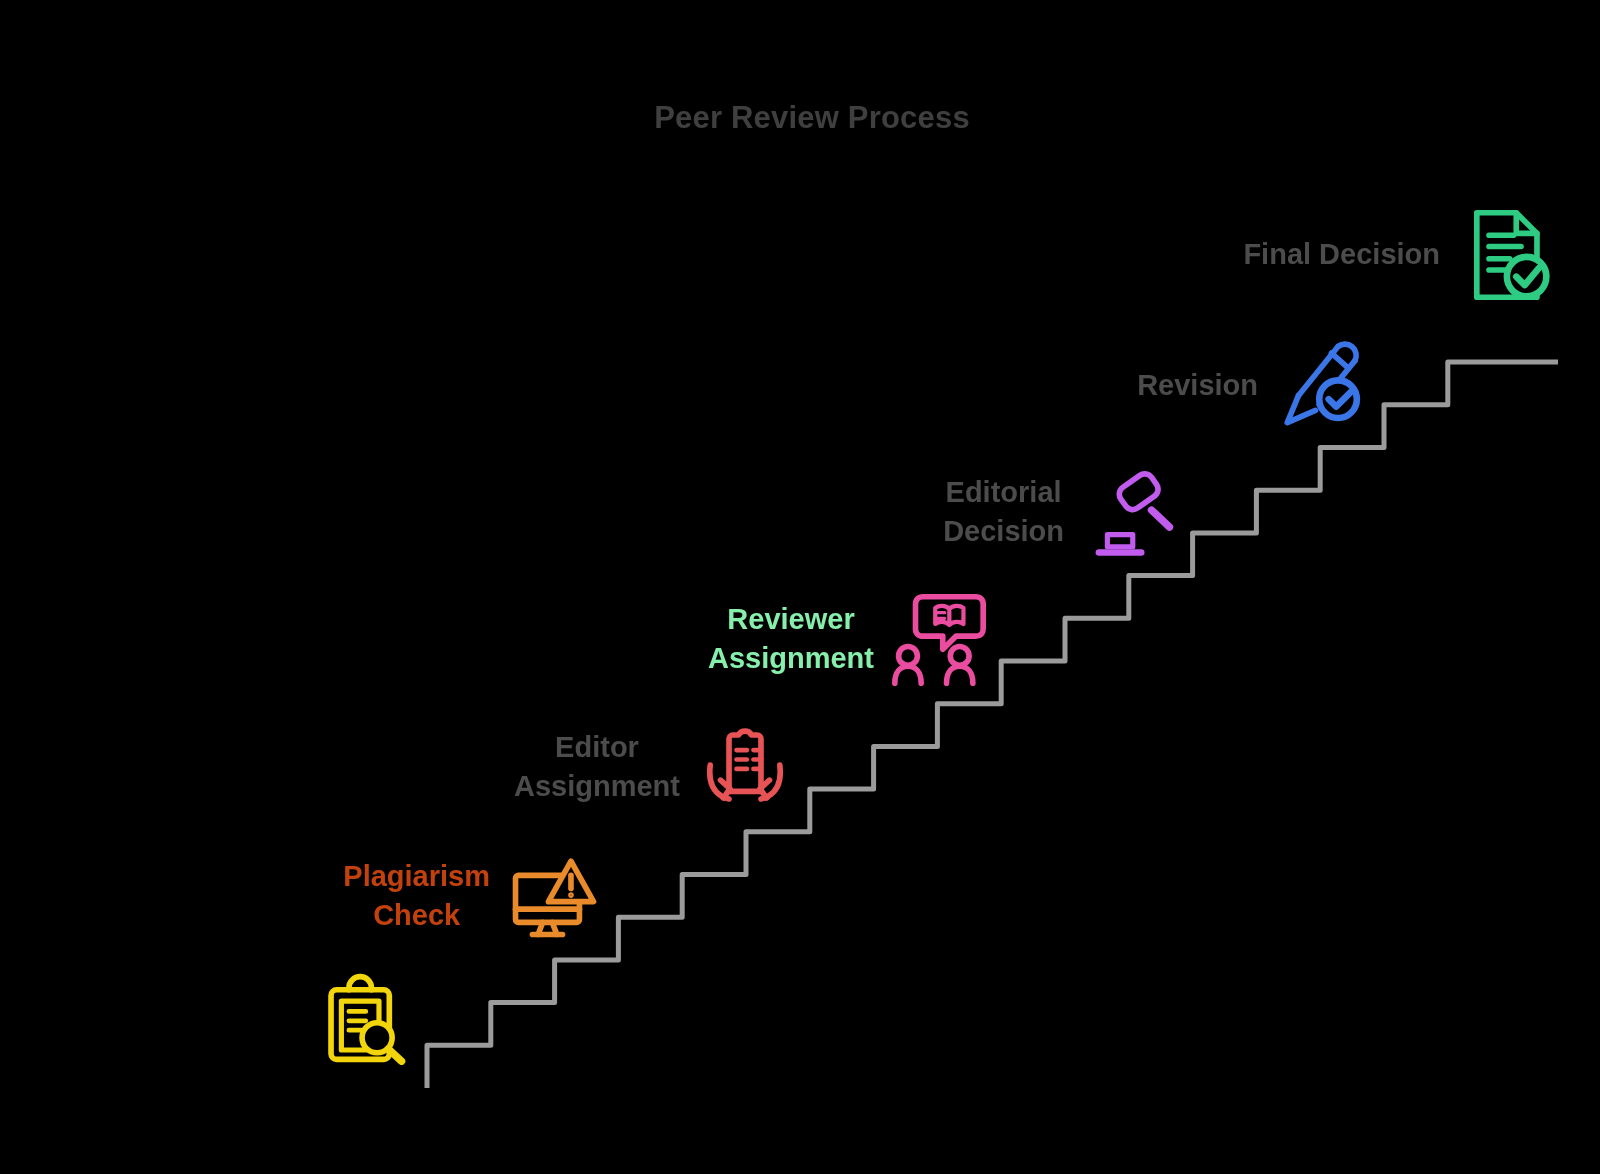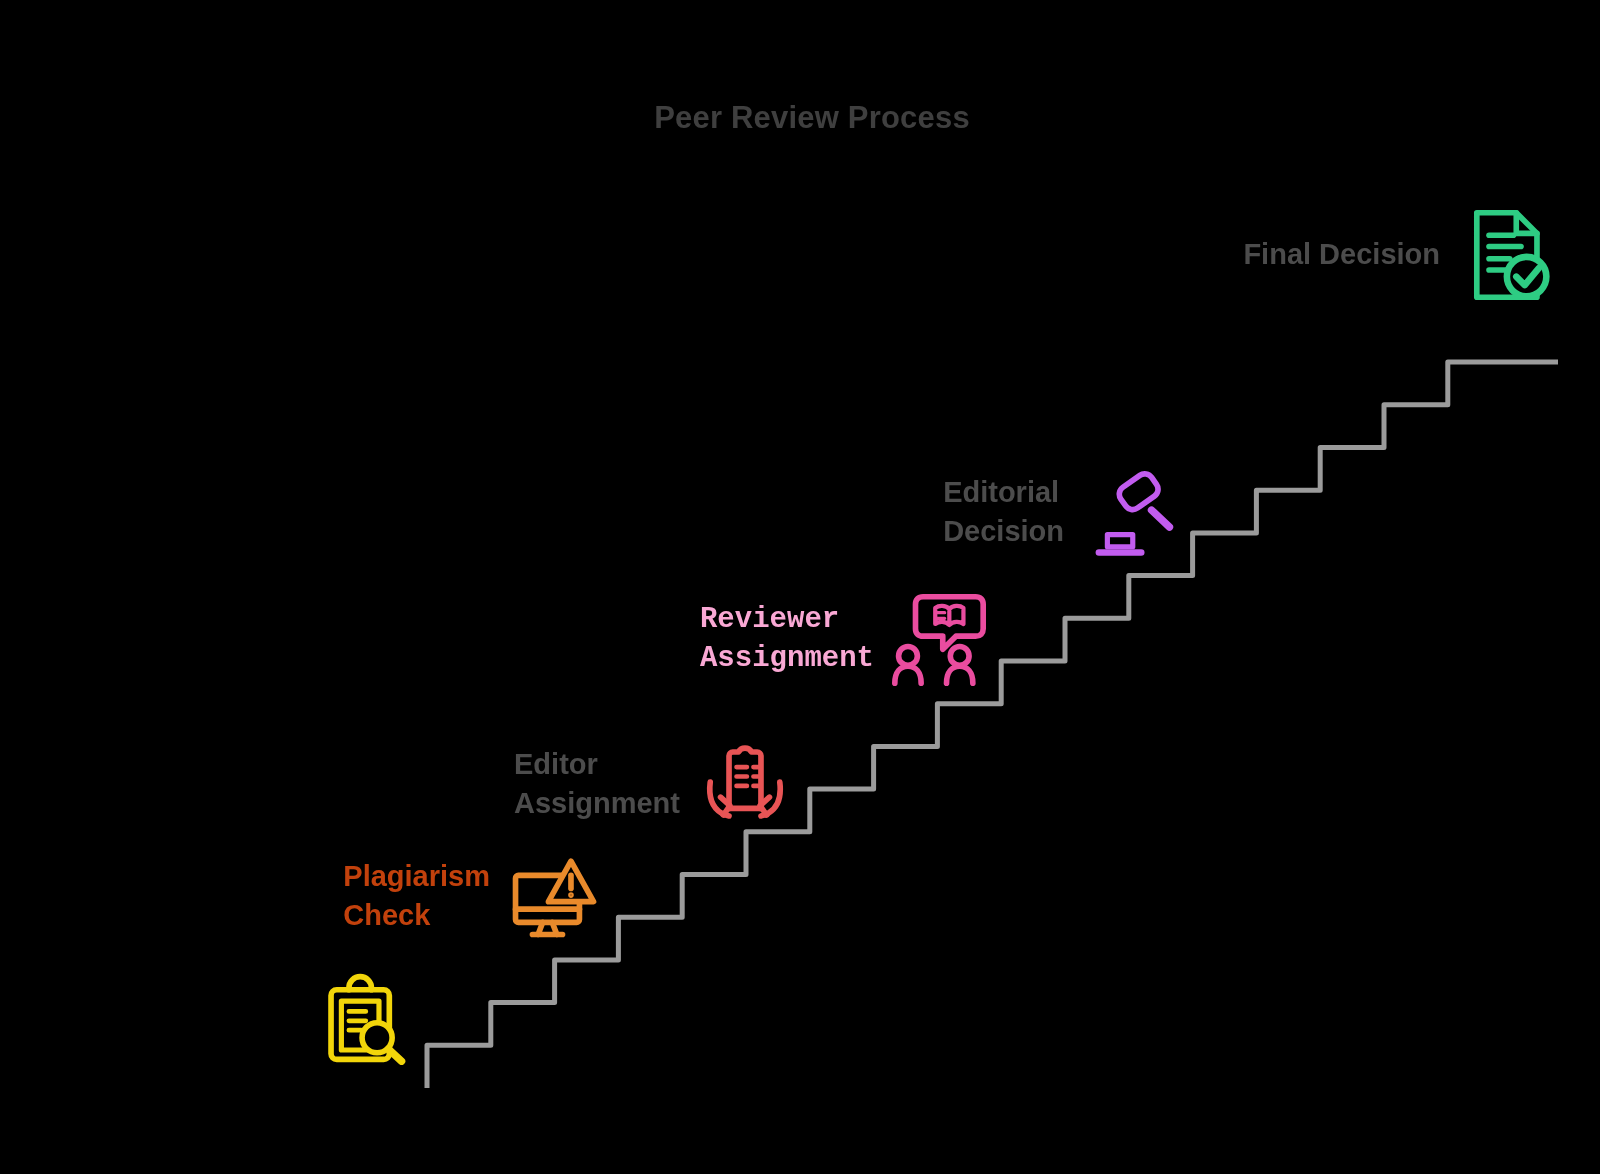--- a/index.html
+++ b/index.html
@@ -16,28 +16,28 @@
     text-align:center;margin:12px;
     font-size:31px;font-weight:700;letter-spacing:.2px;
   }
   .stairs-svg{position:absolute;inset:0;width:1600px;height:1174px;}
   .step{
     position:absolute;height:120px;width:420px;
     display:flex;align-items:center;justify-content:flex-end;gap:18px;
   }
   .step-label{
     font-size:29px;font-weight:600;line-height:1.35;
-    text-align:left;white-space:pre-line;
+    text-align:center;white-space:pre-line;
   }
   .step-icon{width:94px;height:94px;flex-shrink:0;}
   .step-icon *{vector-effect:none;}
   
   #step-0{left:-10px;top:958px;}
   #step-1{left:182px;top:836px;}
-  #step-2{left:372px;top:724px;}
+  #step-2{left:372px;top:707px;}
   #step-3{left:566px;top:579px;}
   #step-4{left:756px;top:452px;}
   #step-5{left:950px;top:326px;}
   #step-6{left:1132px;top:195px;}
 </style>
 </head>
 <body style="background: rgb(0, 0, 0);">
 
 <div class="canvas">
 
@@ -80,21 +80,21 @@
       <path d="M41 32 h11 M41 42 h11 M41 52 h11" stroke-width="5"></path>
       <path d="M59 32 h5 M59 42 h5 M59 52 h5" stroke-width="5"></path>
       <path d="M13 48 c-2 16 2 27 12 33 c4 2 8 3 8 3"></path>
       <path d="M24 64 l10 9 -7 10"></path>
       <path d="M87 48 c2 16 -2 27 -12 33 c-4 2 -8 3 -8 3"></path>
       <path d="M76 64 l-10 9 7 10"></path>
     </svg>
   </div>
 
   <div class="step" id="step-3">
-    <div class="step-label" style="color: #f9a8d4; font-family: Liberation Mono, monospace;">Reviewer
+    <div class="step-label" style="color: #86efac;">Reviewer
 Assignment</div>
     <svg class="step-icon" viewBox="0 0 100 100" fill="none" stroke="currentColor" stroke-width="6" stroke-linecap="round" stroke-linejoin="round" style="color: rgb(234, 76, 159);">
       <path d="M33 5 H89 C94 5 97 8 97 13 V39 C97 44 94 47 89 47 H68 L54 61 V47 H33 C28 47 25 44 25 39 V13 C25 8 28 5 33 5 Z" fill="#000000"></path>
       <path d="M61 18 c-4 -4 -11 -4 -15 -1 v17 c4 -3 11 -3 15 1 c4 -4 11 -4 15 -1 V17 c-4 -3 -11 -3 -15 1 v17" stroke-width="4.5"></path>
       <path d="M48 22 h8 M48 28 h8" stroke-width="3.5"></path>
       <circle cx="17" cy="68" r="10"></circle>
       <path d="M3 97 c0 -12 6 -18 14 -18 s14 6 14 18"></path>
       <circle cx="72" cy="68" r="10"></circle>
       <path d="M58 97 c0 -12 6 -18 14 -18 s14 6 14 18"></path>
     </svg>
@@ -104,20 +104,31 @@
     <div class="step-label" style="color: rgb(76, 76, 76);">Editorial
 Decision</div>
     <svg class="step-icon" viewBox="0 0 100 100" fill="none" stroke="currentColor" stroke-width="6" stroke-linecap="round" stroke-linejoin="round" style="color: rgb(194, 92, 239);">
       <rect x="40" y="15" width="40" height="27" rx="9" transform="rotate(-35 60 28)" fill="#000000"></rect>
       <path d="M74 48 L93 66" stroke-width="8"></path>
       <rect x="27" y="74" width="27" height="13" stroke-width="5.5"></rect>
       <path d="M18 93 h45" stroke-width="7"></path>
     </svg>
   </div>
 
+  <div class="step" id="step-5">
+    <div class="step-label" style="color: rgb(76, 76, 76);">Revision</div>
+    <svg class="step-icon" viewBox="0 0 100 100" fill="none" stroke="currentColor" stroke-width="6" stroke-linecap="round" stroke-linejoin="round" style="color: rgb(59, 118, 232);">
+      <path d="M66 8 L24 60 M84 23 L46 70"></path>
+      <path d="M66 8 a12 12 0 0 1 18 15"></path>
+      <path d="M59 15 L77 31"></path>
+      <path d="M24 60 L12 89 L42 76"></path>
+      <circle cx="66" cy="64" r="20" fill="#000000" stroke-width="7"></circle>
+      <path d="M56 64 l8 8 L80 56" stroke-width="7"></path>
+    </svg>
+  </div>
 
   <div class="step" id="step-6">
     <div class="step-label" style="color: rgb(76, 76, 76);">Final Decision</div>
     <svg class="step-icon" viewBox="0 0 100 100" fill="none" stroke="currentColor" stroke-width="6" stroke-linecap="round" stroke-linejoin="round" style="color: rgb(46, 204, 131);">
       <path d="M20 5 H62 L84 27 V95 H20 Z"></path>
       <path d="M62 5 V27 H84"></path>
       <rect x="30" y="26" width="32" height="6" rx="3" fill="currentColor" stroke="none"></rect>
       <rect x="30" y="38" width="40" height="6" rx="3" fill="currentColor" stroke="none"></rect>
       <rect x="30" y="51" width="28" height="6" rx="3" fill="currentColor" stroke="none"></rect>
       <rect x="30" y="63" width="24" height="6" rx="3" fill="currentColor" stroke="none"></rect>

